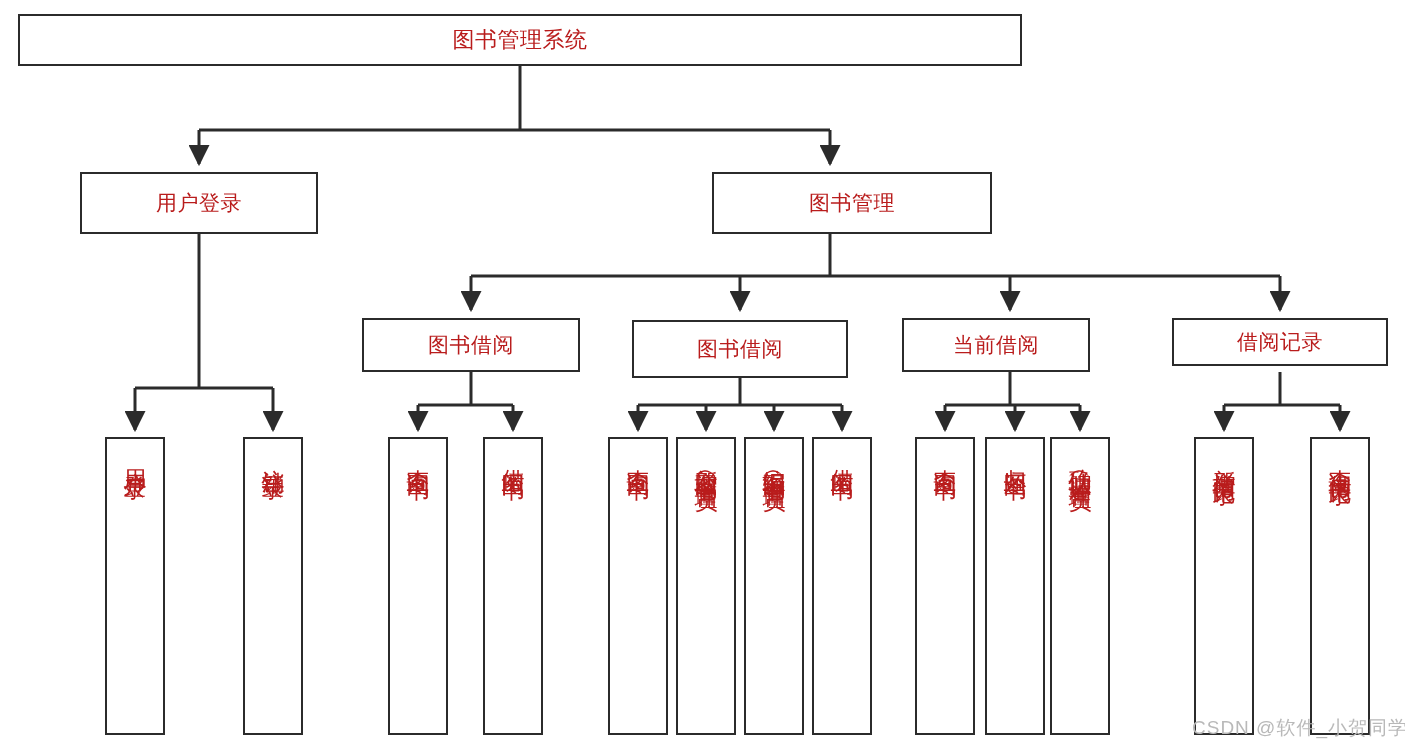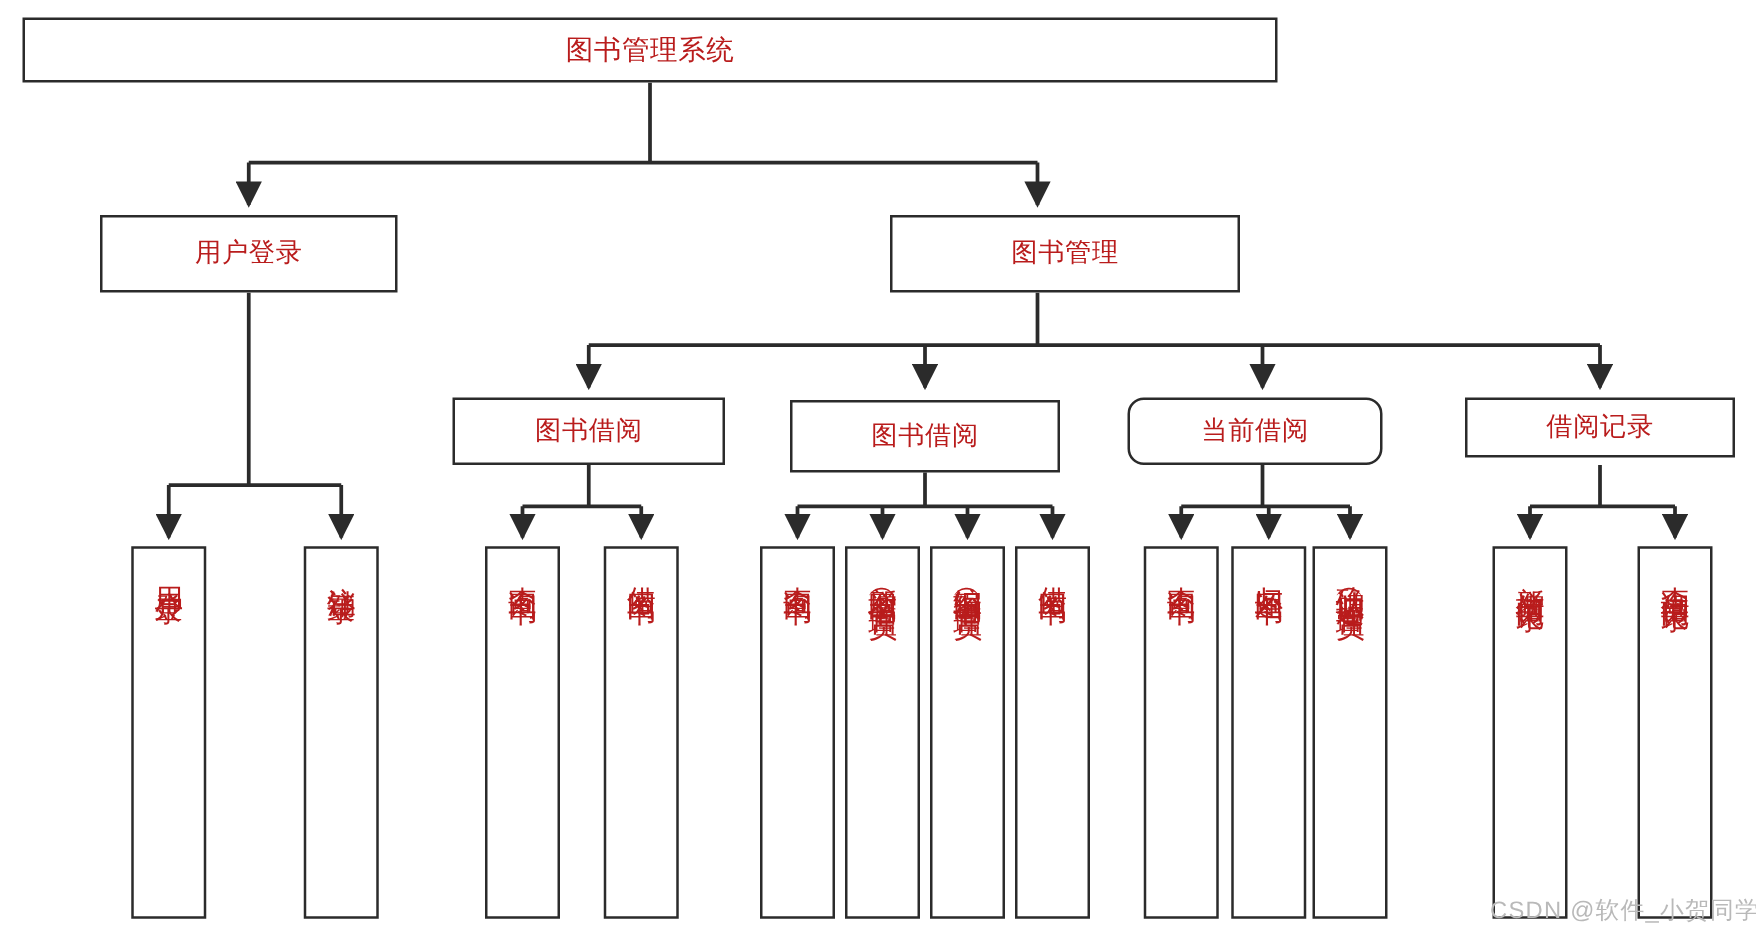--- a/index.html
+++ b/index.html
@@ -130,21 +130,21 @@
   <div class="node horiz" style="left:712px; top:172px; width:280px; height:62px;">
     <span class="lbl">图书管理</span>
   </div>
 
   <div class="node horiz" style="left:362px; top:318px; width:218px; height:54px;">
     <span class="lbl">图书借阅</span>
   </div>
   <div class="node horiz" style="left:632px; top:320px; width:216px; height:58px;">
     <span class="lbl">图书借阅</span>
   </div>
-  <div class="node horiz" style="left:902px; top:318px; width:204px; height:54px;border-radius:13px;">
+  <div class="node horiz" style="left:902px; top:318px; width:188px; height:54px;">
     <span class="lbl">当前借阅</span>
   </div>
   <div class="node horiz" style="left:1172px; top:318px; width:216px; height:48px;">
     <span class="lbl">借阅记录</span>
   </div>
 
   <div class="node vert" style="left:105px; top:437px; width:60px; height:298px;">
     <span class="lbl">用户登录</span>
   </div>
   <div class="node vert" style="left:243px; top:437px; width:60px; height:298px;">

